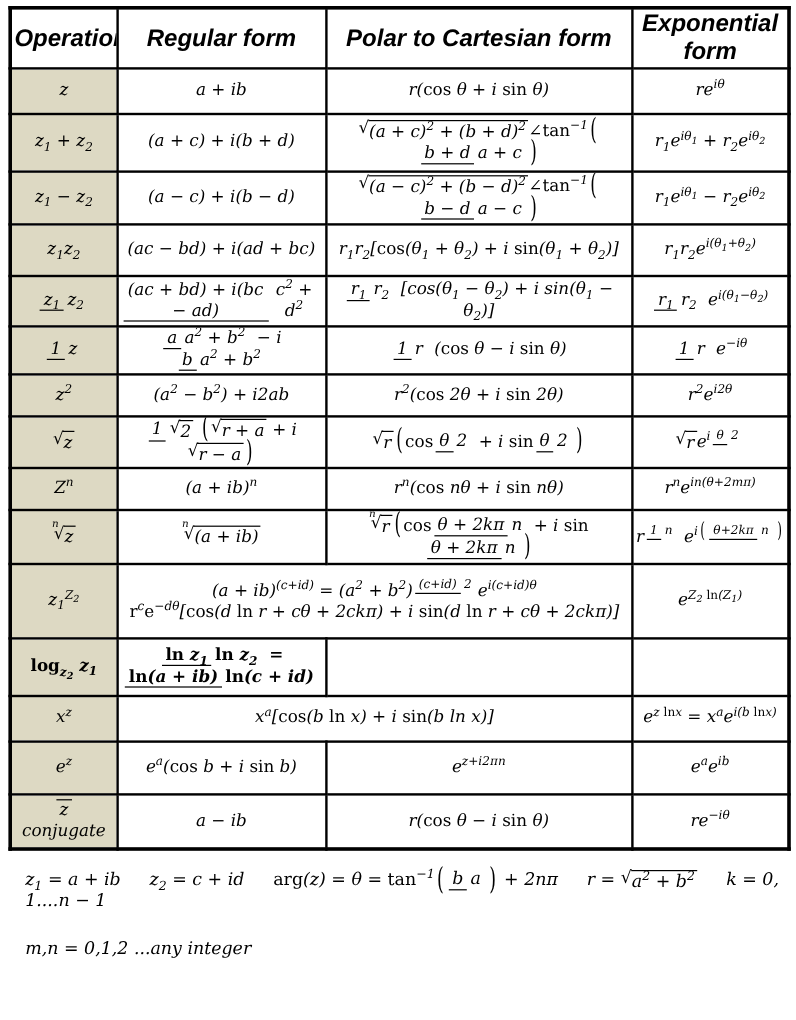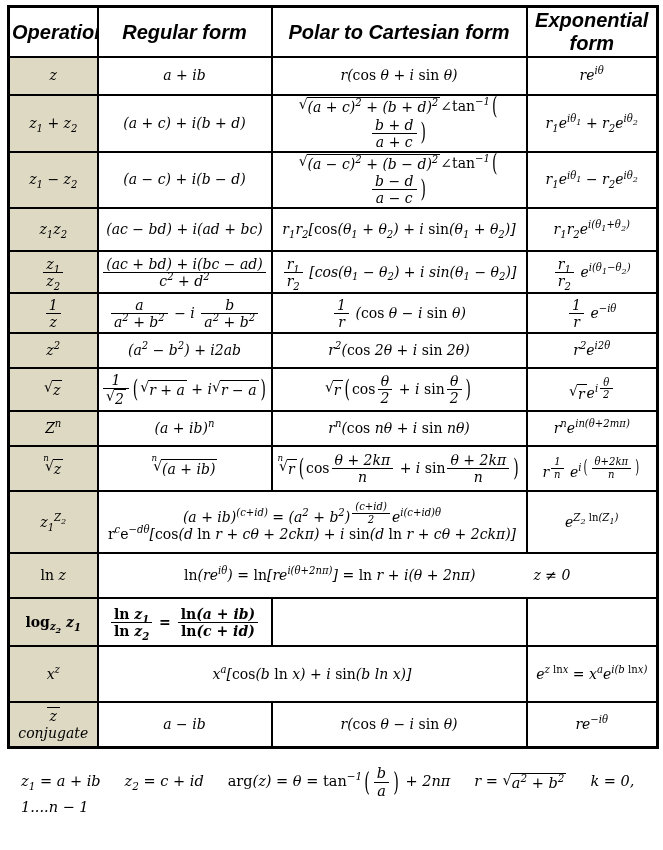--- a/index.html
+++ b/index.html
@@ -28,35 +28,35 @@
     font-family:"Liberation Sans",sans-serif;
     font-weight:bold;font-style:italic;font-size:20px;
     background:var(--page-bg);height:28px;
   }
   td{font-size:14px;font-style:italic;line-height:1.25}
   td.op{background:var(--operation-bg)}
   .fn,.ang,.bp{font-style:normal}
   sup,sub{font-size:0.72em;line-height:0}
   sub sub,sup sub,sup sup{font-size:0.8em}
   .frac{
-    display:inline-flex;flex-direction:column;vertical-align:middle;
+    display:inline-flex;flex-direction:row;vertical-align:middle;
     text-align:center;line-height:1.15;margin:0 2px;
   }
   .frac .num{border-bottom:1.4px solid var(--border);padding:0 3px}
   .frac .den{padding:0 3px}
   .sqrt{display:inline-flex;vertical-align:middle;align-items:flex-start}
   .sqrt .rad{line-height:1.05;font-style:normal}
   .sqrt .bar{border-top:1.4px solid var(--border);margin-left:-1px;padding:1px 2px 0 1px}
   .ridx{font-size:0.62em;position:relative;top:-6px;margin-right:-4px}
   .bp{display:inline-block;transform:scaleY(1.75);margin:0 2px;vertical-align:middle}
   .ol{display:inline-block;border-top:1.5px solid var(--border);line-height:1.1;padding:1px 3px 0 3px}
   .gap{display:inline-block;width:58px}
   .sp{display:inline-block;width:24px}
   .foot{padding:16px 6px 0 14px;font-size:14.5px;font-style:italic}
-  .foot .fline{margin-bottom:42px;text-align:left}
+  .foot .fline{margin-bottom:24px;text-align:left}
 </style>
 </head>
 <body>
 
 <div class="page">
   <table>
     <colgroup>
       <col style="width:89px">
       <col style="width:174px">
       <col style="width:255px">
@@ -225,40 +225,42 @@
           <td class="op">z<sub>1</sub><sup>Z<sub>2</sub></sup></td>
           <td colspan="2" class="f">
             <div>(a + ib)<sup>(c+id)</sup> = (a<sup>2</sup> + b<sup>2</sup>)<sup><span class="frac">
                   <span class="num">(c+id)</span>
                   <span class="den">2</span>
                 </span></sup>e<sup>i(c+id)θ</sup></div>
             <div><span class="fn">r</span><sup>c</sup><span class="fn">e</span><sup>−dθ</sup>[<span class="fn">cos</span>(d <span class="fn">ln</span> r + cθ + 2ckπ) + i <span class="fn">sin</span>(d <span class="fn">ln</span> r + cθ + 2ckπ)]</div>
           </td>
           <td class="f">e<sup>Z<sub>2</sub> <span class="fn">ln</span>(Z<sub>1</sub>)</sup></td>
         </tr>
-        <tr style="height: 45px;">
-          <td class="op"><span class="fn">ln</span> z</td>
-          <td colspan="3" class="f"><span class="fn">ln</span>(re<sup>iθ</sup>) = <span class="fn">ln</span>[re<sup>i(θ+2nπ)</sup>] = <span class="fn">ln</span> r + i(θ + 2nπ)<span class="gap"></span>z ≠ 0</td>
-        </tr>
         <tr style="height: 48px; font-weight: bold;">
           <td class="op"><span class="fn">log</span><sub>z<sub>2</sub></sub> z<sub>1</sub></td>
           <td class="f"><span class="frac">
               <span class="num"><span class="fn">ln</span> z<sub>1</sub></span>
               <span class="den"><span class="fn">ln</span> z<sub>2</sub></span>
             </span> = <span class="frac">
               <span class="num"><span class="fn">ln</span>(a + ib)</span>
               <span class="den"><span class="fn">ln</span>(c + id)</span>
             </span></td>
           <td class="f"></td>
           <td class="f"></td>
         </tr>
-        <tr style="height: 56px;">
+        <tr style="height: 38px;">
           <td class="op">x<sup>z</sup></td>
           <td colspan="2" class="f">x<sup>a</sup>[<span class="fn">cos</span>(b <span class="fn">ln</span> x) + i <span class="fn">sin</span>(b ln x)]</td>
           <td class="f">e<sup>z <span class="fn">ln</span>x</sup> = x<sup>a</sup>e<sup>i(b <span class="fn">ln</span>x)</sup></td>
+        </tr>
+        <tr style="height: 44px;">
+          <td class="op">e<sup>z</sup></td>
+          <td class="f">e<sup>a</sup>(<span class="fn">cos</span> b + i <span class="fn">sin</span> b)</td>
+          <td class="f">e<sup>z+i2πn</sup></td>
+          <td class="f">e<sup>a</sup>e<sup>ib</sup></td>
         </tr>
         <tr style="height: 45px;">
           <td class="op"><span class="ol">z</span><br>conjugate</td>
           <td class="f">a − ib</td>
           <td class="f">r(<span class="fn">cos</span> θ − i <span class="fn">sin</span> θ)</td>
           <td class="f">re<sup>−iθ</sup></td>
         </tr>
       </tbody>
   </table>
 

